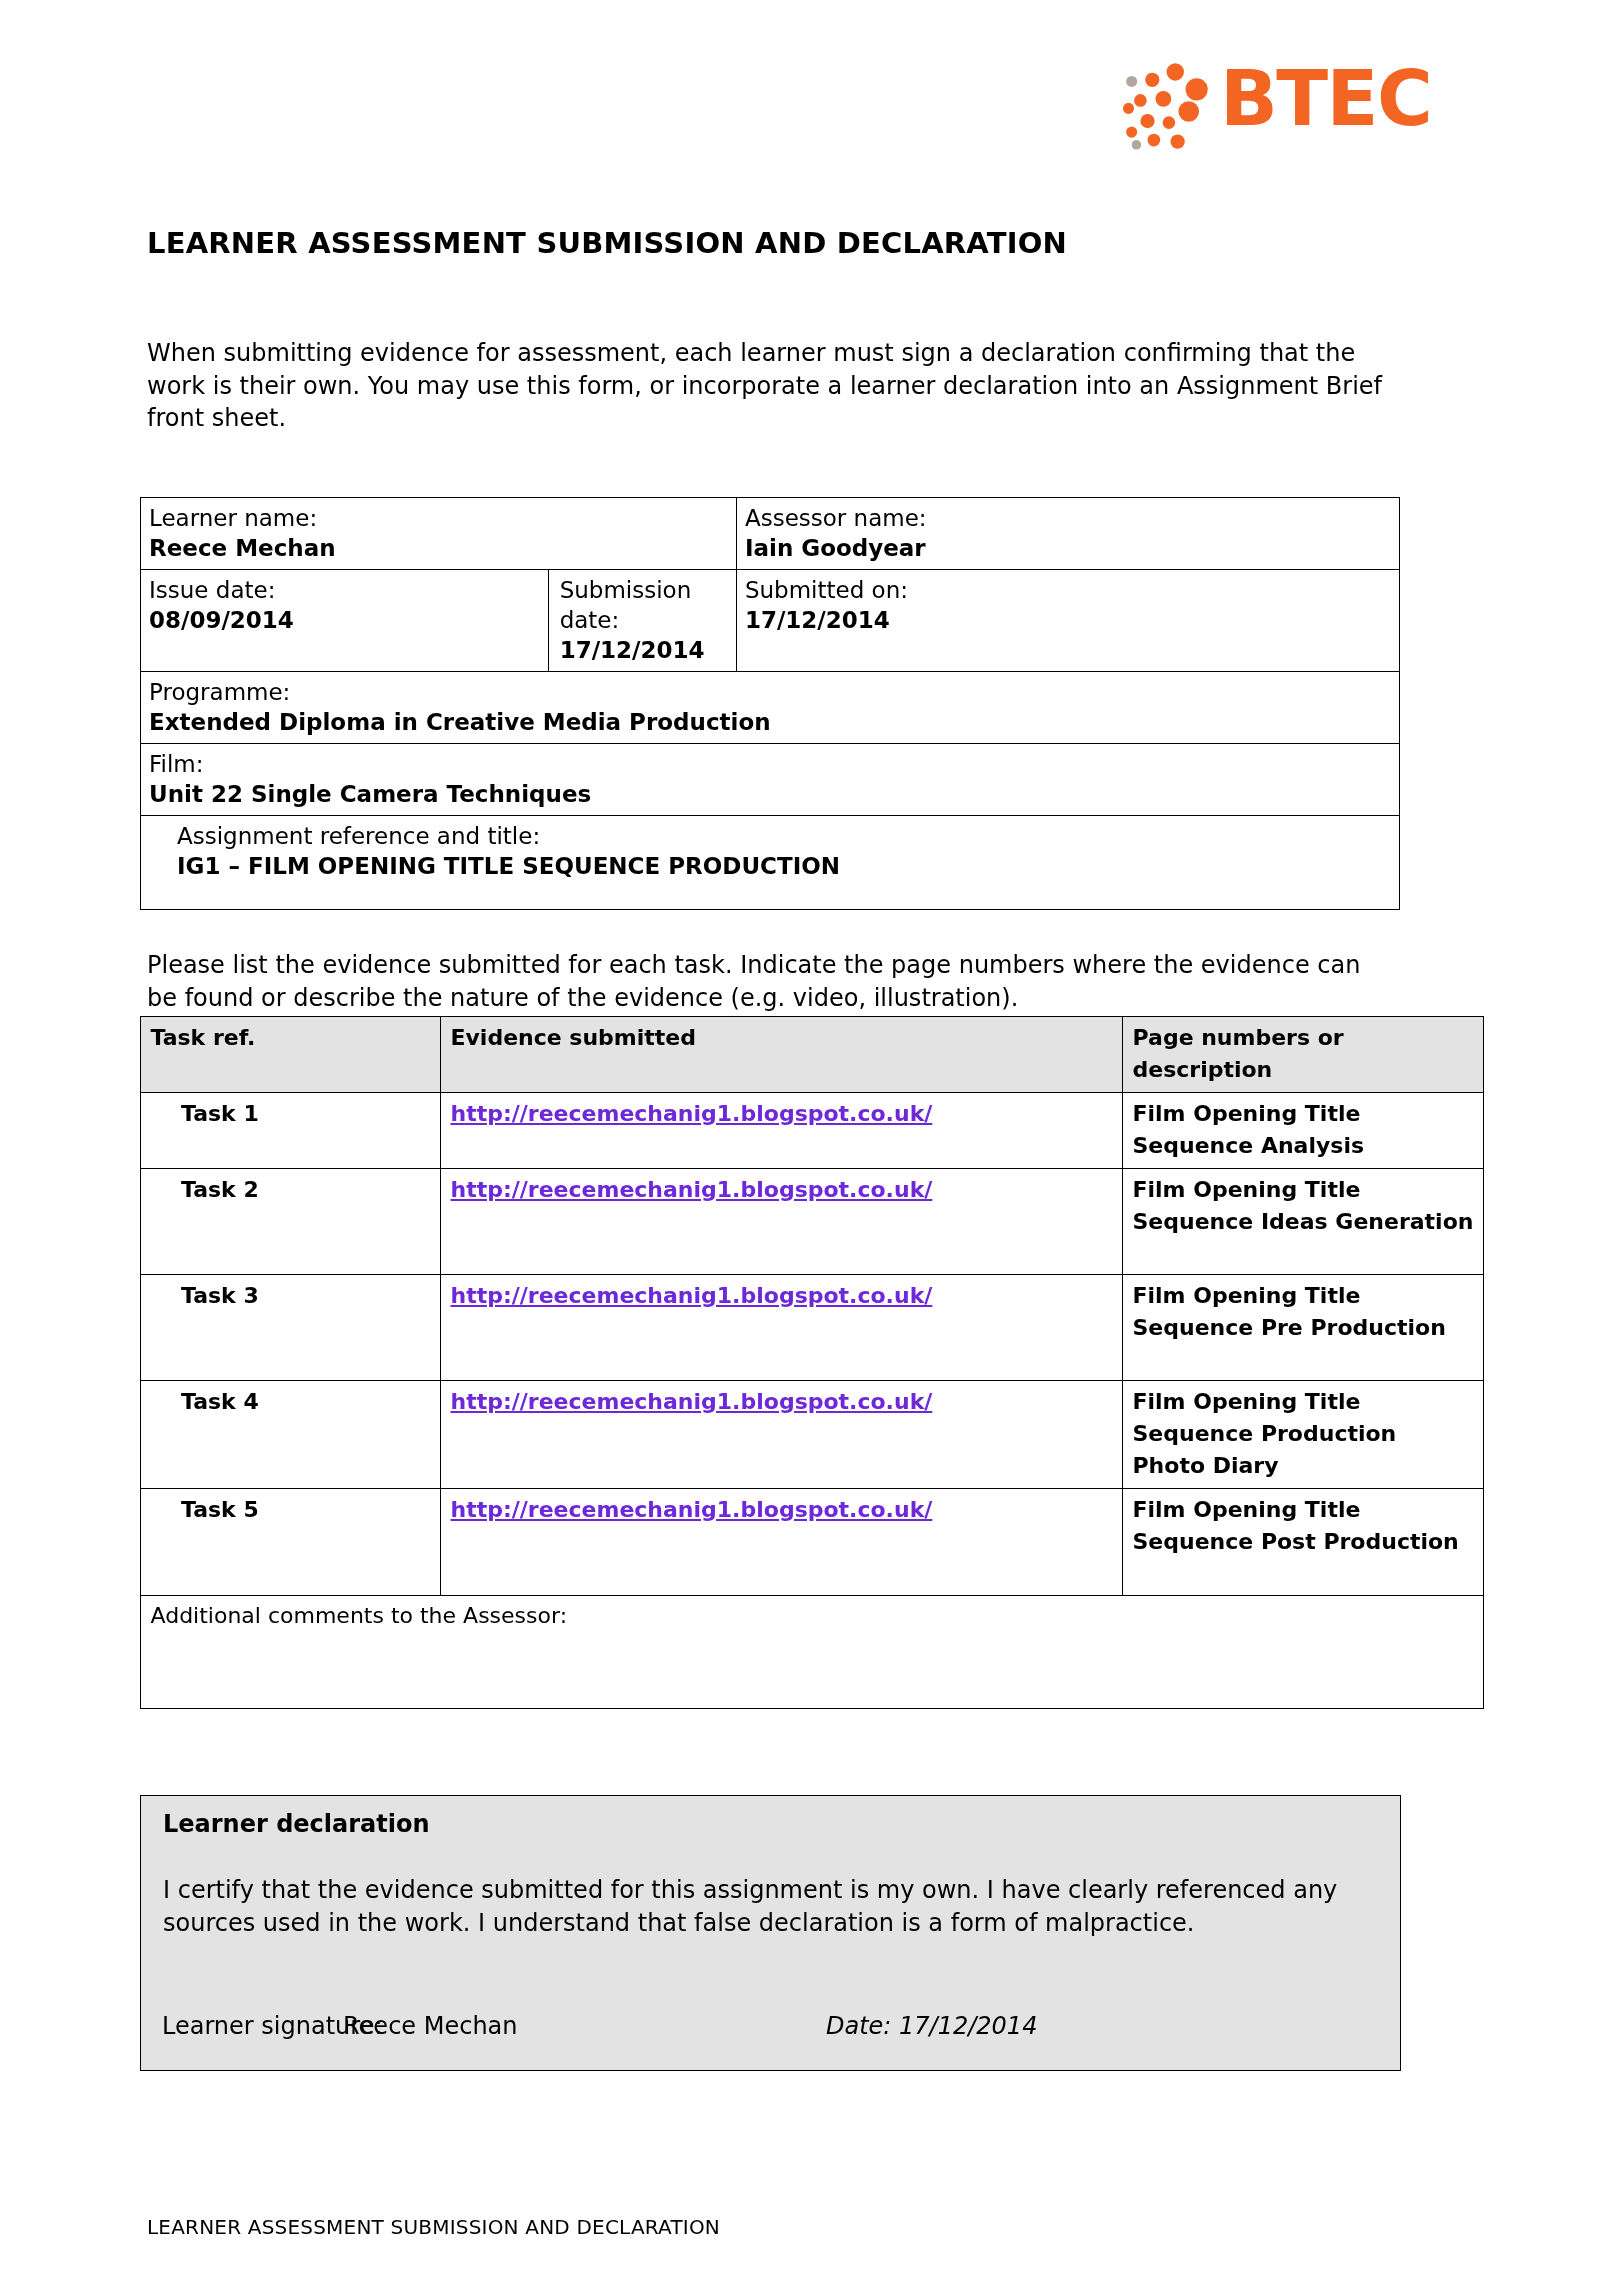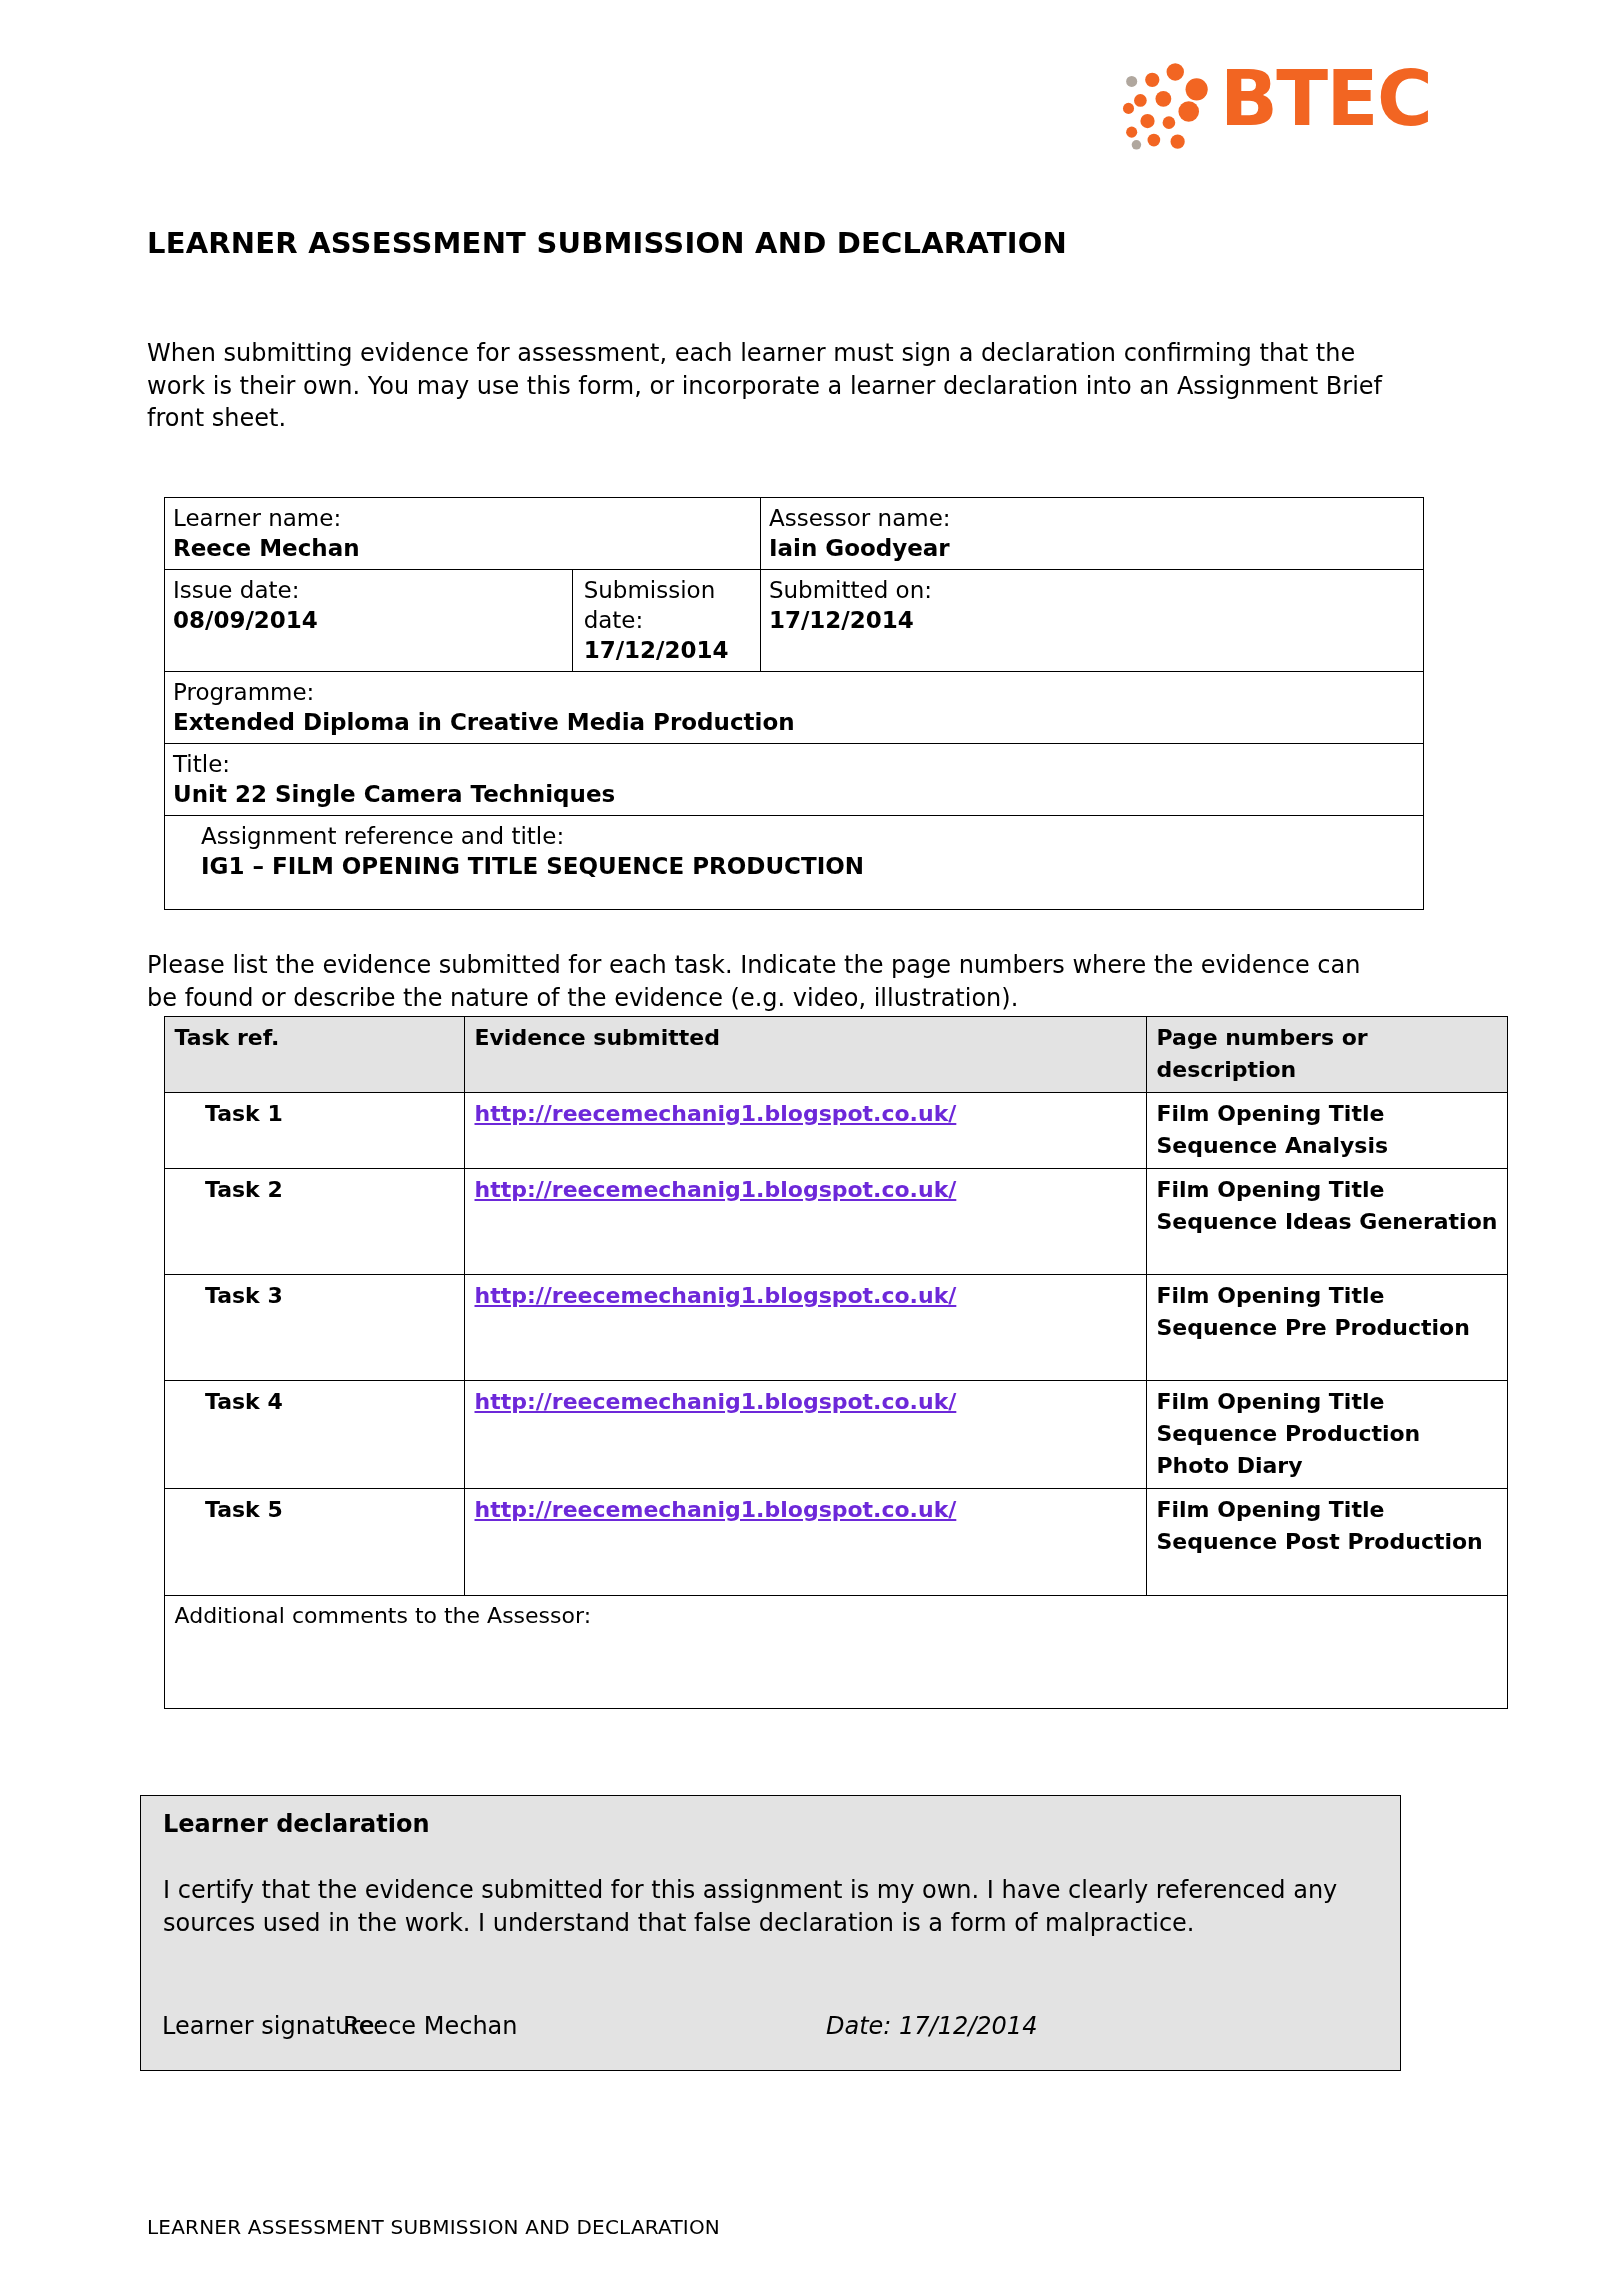--- a/index.html
+++ b/index.html
@@ -64,21 +64,20 @@
     color: #000;
   }
   #intro-para { left: 147px; top: 337px; width: 1268px; }
   #evidence-para { left: 147px; top: 949px; width: 1237px; }
 
   
   table.doc-table {
     position: absolute;
     border-collapse: collapse;
     table-layout: fixed;
-    margin-left: 24px;
   }
   table.doc-table td {
     border: 1.6px solid #000000;
     vertical-align: top;
     padding: 4.8px 8px 6.3px 8px;
     font-size: 23px;
     line-height: 30px;
   }
   .lbl { font-weight: normal; display: block; }
   .val { font-weight: bold; display: block; }
@@ -215,21 +214,21 @@
         </td>
       </tr>
       <tr>
         <td colspan="3">
           <span class="lbl">Programme:</span>
           <span class="val">Extended Diploma in Creative Media Production</span>
         </td>
       </tr>
       <tr>
         <td colspan="3">
-          <span class="lbl">Title:</span>
+          <span class="lbl">Film:</span>
           <span class="val">Unit 22 Single Camera Techniques</span>
         </td>
       </tr>
       <tr>
         <td colspan="3" style="height:82px;padding-left:36px;">
           <span class="lbl">Assignment reference and title:</span>
           <span class="val">IG1 – FILM OPENING TITLE SEQUENCE PRODUCTION</span>
         </td>
       </tr>
     </tbody>

